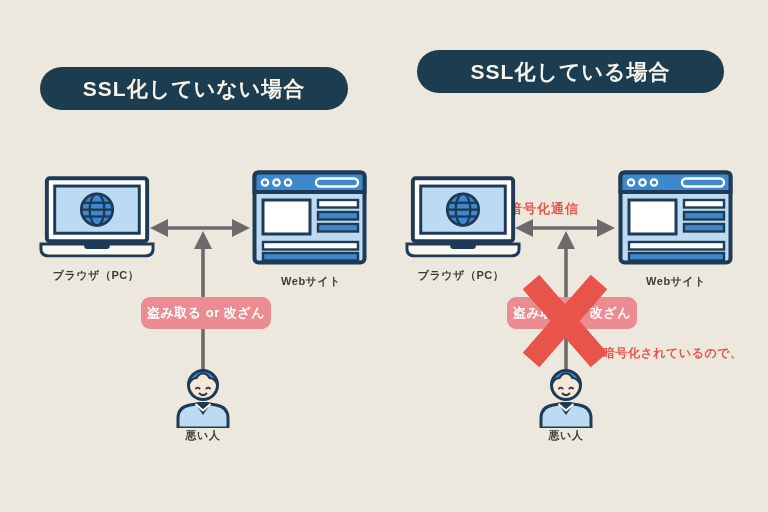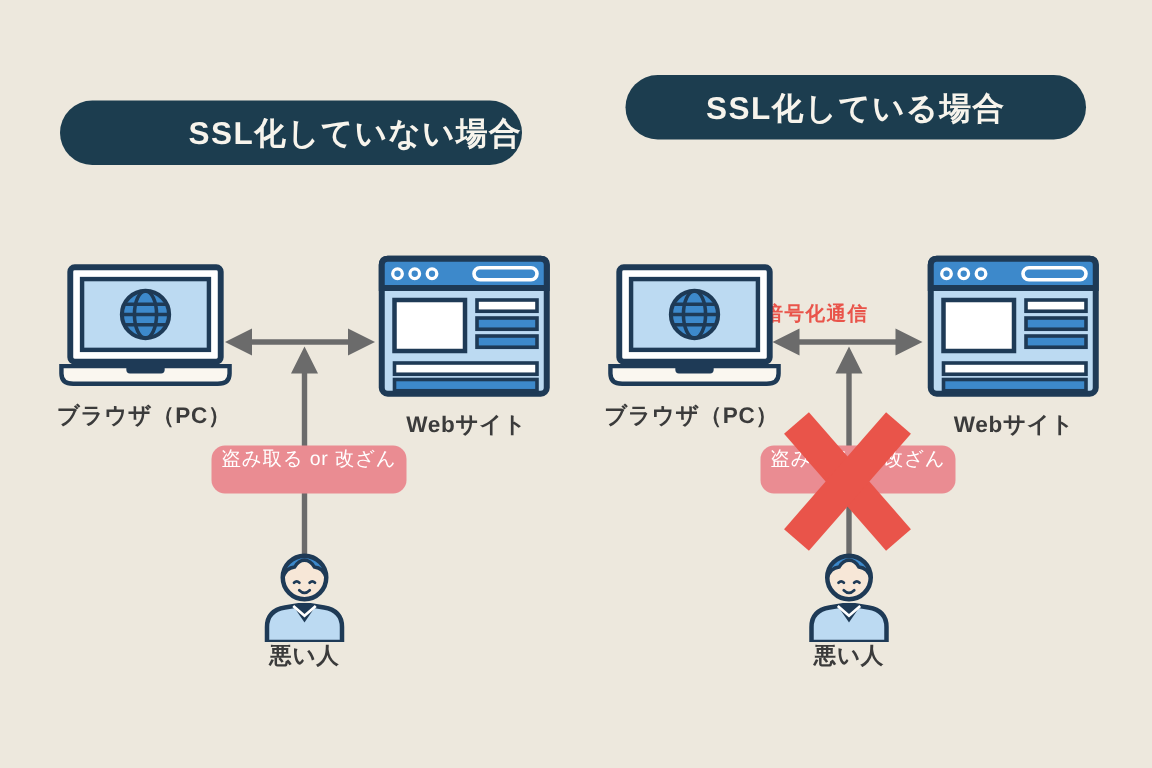--- a/index.html
+++ b/index.html
@@ -11,43 +11,43 @@
   html,body{margin:0;padding:0;}
   body{font-family:"Liberation Sans","DejaVu Sans",sans-serif;}
   .canvas{position:relative;width:768px;height:512px;background:var(--bg);overflow:hidden;}
   .abs{position:absolute;}
   .title-pill{
     background:var(--pill);border-radius:22px;height:43px;
     display:flex;align-items:center;justify-content:center;
     color:var(--pill-text);font-size:21px;font-weight:bold;letter-spacing:1px;
   }
   .dev-label{
-    color:var(--label);font-size:15px;font-weight:bold;text-align:center;letter-spacing:.5px;
+    color:var(--label);font-size:11px;font-weight:bold;text-align:center;letter-spacing:.5px;
   }
   .attack-pill{
     background:var(--pink);border-radius:9px;height:32px;
-    display:flex;justify-content:center;
-    color:#fff;font-size:13px;font-weight:normal;letter-spacing:.5px;
+    display:flex;align-items:center;justify-content:center;
+    color:#fff;font-size:13px;font-weight:bold;letter-spacing:.5px;
   }
   .enc-label{color:var(--red);font-size:13px;font-weight:bold;text-align:left;letter-spacing:1px;}
   .note{color:var(--red);font-size:12px;font-weight:bold;line-height:19.5px;letter-spacing:.5px;}
   svg{display:block;}
   .f-blue{fill:var(--blue);} .f-lblue{fill:var(--lblue);} .f-white{fill:#fff;}
   .f-navy{fill:var(--navy);} .f-skin{fill:var(--skin);} .f-base{fill:var(--base);}
   .f-gray{fill:var(--arrow);} .f-none{fill:none;}
   .s-navy{stroke:var(--navy);} .s-white{stroke:#fff;} .s-gray{stroke:var(--arrow);}
   .s-red{stroke:var(--red);}
 </style>
 </head>
 <body>
 
 <div class="canvas">
 
   <div>
-    <div class="abs title-pill" style="left:40px;top:67px;width:308px;justify-content:flex-end;">
+    <div class="abs title-pill" style="left:40px;top:67px;width:308px;">
       <span>SSL化していない場合</span>
     </div>
 
     <svg class="abs" style="left:148px;top:216px;" width="104" height="24" viewBox="0 0 104 24">
       <line x1="16" y1="12" x2="88" y2="12" class="s-gray" stroke-width="3.6"></line>
       <polygon points="2,12 20,3 20,21" class="f-gray"></polygon>
       <polygon points="102,12 84,3 84,21" class="f-gray"></polygon>
     </svg>
 
     <svg class="abs" style="left:193px;top:229px;" width="20" height="143" viewBox="0 0 20 143">
@@ -153,20 +153,21 @@
     <div class="abs attack-pill" style="left:507px;top:297px;width:130px;">
       <span>盗み取る or 改ざん</span>
     </div>
 
     <svg class="abs" style="left:521px;top:273px;" width="88" height="96" viewBox="0 0 88 96">
       <line x1="10" y1="9" x2="78" y2="87" class="s-red" stroke-width="22" stroke-linecap="butt"></line>
       <line x1="78" y1="9" x2="10" y2="87" class="s-red" stroke-width="22" stroke-linecap="butt"></line>
     </svg>
 
     <div class="abs note" style="left:603px;top:344px;width:165px;">
+      <div>暗号化されているので、</div>
     </div>
 
     <svg class="abs" style="left:534px;top:368px;" width="64" height="60" viewBox="0 0 64 60">
       <path d="M7 60 V50 Q7 39 19 37 L28 35.5 H36 L45 37 Q57 39 57 50 V60 Z" class="f-lblue s-navy" stroke-width="3"></path>
       <path d="M24.5 36 L32 47 L39.5 36 Z" class="f-navy"></path>
       <path d="M24.5 36 L32 42.5 L39.5 36" class="f-none s-white" stroke-width="1.8"></path>
       <circle cx="32" cy="17" r="14.5" class="f-skin s-navy" stroke-width="3"></circle>
       <path d="M17.5 17.5 A14.5 14.5 0 0 1 46.5 17.5 Q44.5 10.5 38.5 10 Q36 5.5 32 5.5 Q28 5.5 25.5 10 Q19.5 10.5 17.5 17.5 Z" class="f-blue s-navy" stroke-width="2.2"></path>
       <path d="M25 20.5 q1.8 -1.8 3.6 0" class="f-none s-navy" stroke-width="1.8" stroke-linecap="round"></path>
       <path d="M35.4 20.5 q1.8 -1.8 3.6 0" class="f-none s-navy" stroke-width="1.8" stroke-linecap="round"></path>

